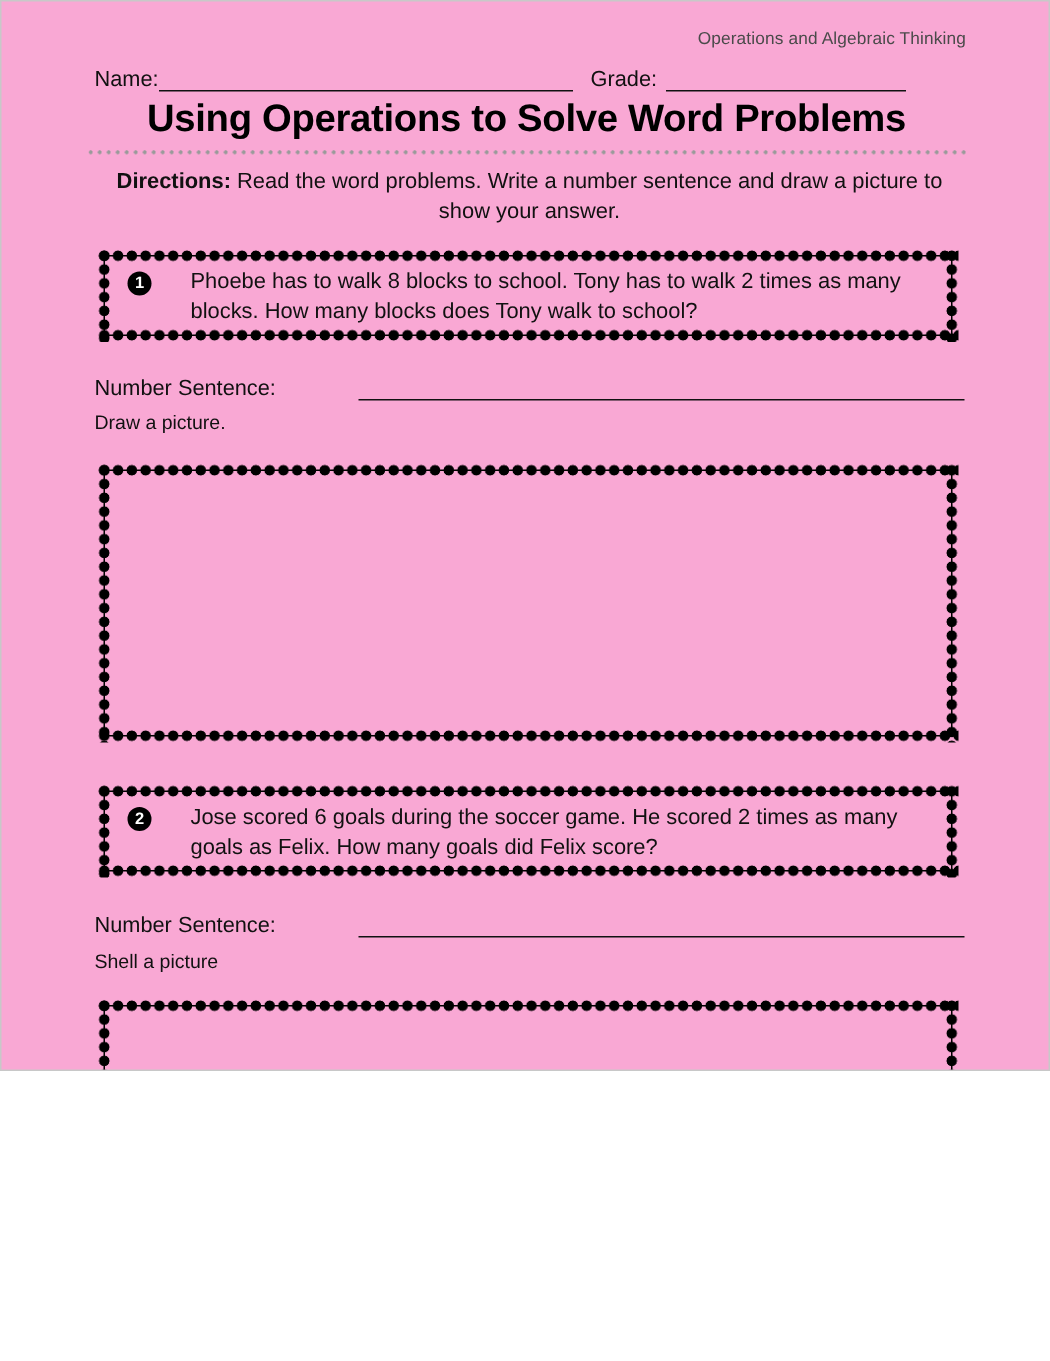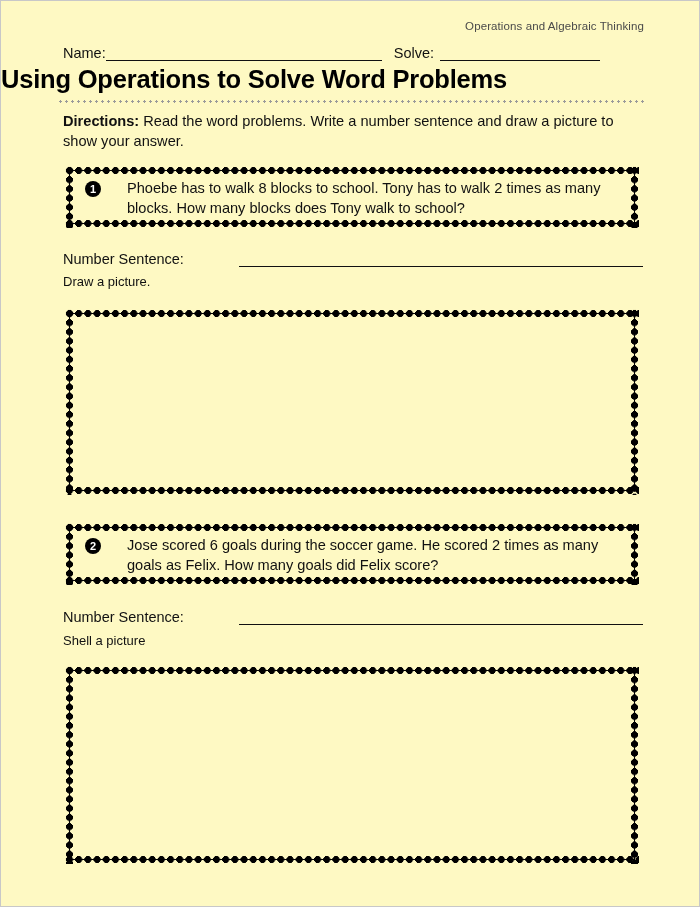--- a/index.html
+++ b/index.html
@@ -9,22 +9,22 @@
     background: #ffffff;
   }
   body {
     font-family: "Liberation Sans", sans-serif;
     -webkit-font-smoothing: antialiased;
   }
 
   .page {
     position: relative;
     width: 700px;
-    height: 907px;
-    background: #fef9c3;
+    height: 714px;
+    background: #f9a8d4;
     box-sizing: border-box;
     border: 1px solid #c8c8c8;
     overflow: hidden;
   }
 
   
   .strand {
     position: absolute;
     top: 19px;
     right: 55px;
@@ -59,20 +59,21 @@
   .nd-rule.date { width: 160px; }
   .nd-gap { width: 12px; }
   .nd-gap-sm { width: 6px; }
 
   
   .title {
     position: absolute;
     top: 64px;
     left: 0;
     width: 700px;
+    text-align: center;
     font-size: 25.5px;
     font-weight: bold;
     letter-spacing: -.2px;
     color: #000;
     white-space: nowrap;
   }
 
   .divider {
     position: absolute;
     left: 58px;
@@ -86,20 +87,21 @@
 
   
   .directions {
     position: absolute;
     left: 62px;
     top: 111px;
     width: 580px;
     font-size: 14.6px;
     line-height: 19.5px;
     color: #111;
+    text-align: center;
   }
   .directions b { font-weight: bold; }
 
   
   .dotbox {
     position: absolute;
     box-sizing: border-box;
   }
   .dotbox .edge {
     position: absolute;
@@ -206,21 +208,21 @@
 <body>
 
 <div class="page">
 
   <div class="strand">Operations and Algebraic Thinking</div>
 
   <div class="namedate">
     <span class="nd-label">Name:</span>
     <span class="nd-rule name"></span>
     <span class="nd-gap"></span>
-    <span class="nd-label">Solve:</span>
+    <span class="nd-label">Grade:</span>
     <span class="nd-gap-sm"></span>
     <span class="nd-rule date"></span>
   </div>
 
   <div class="title">Using Operations to Solve Word Problems</div>
 
   <div class="divider"></div>
 
   <div class="directions">
     <b>Directions:</b><span> Read the word problems.  Write a number sentence and draw a picture to show your answer.</span>

